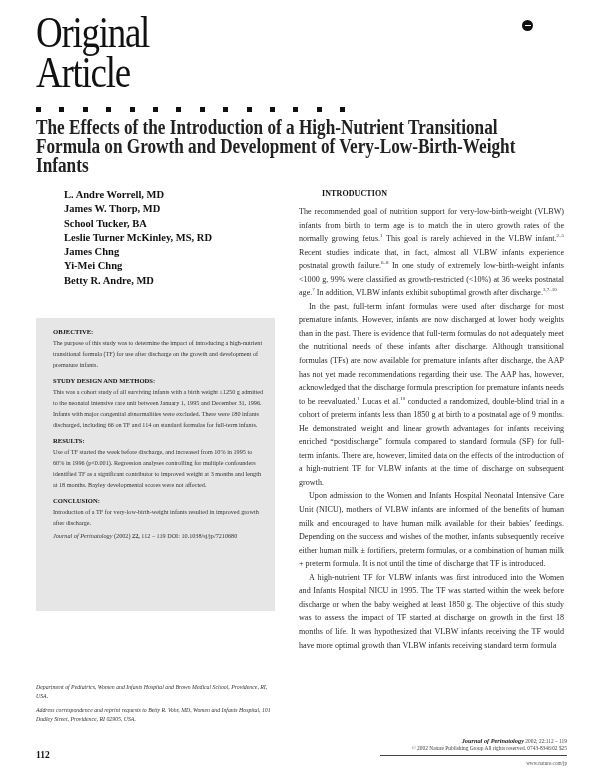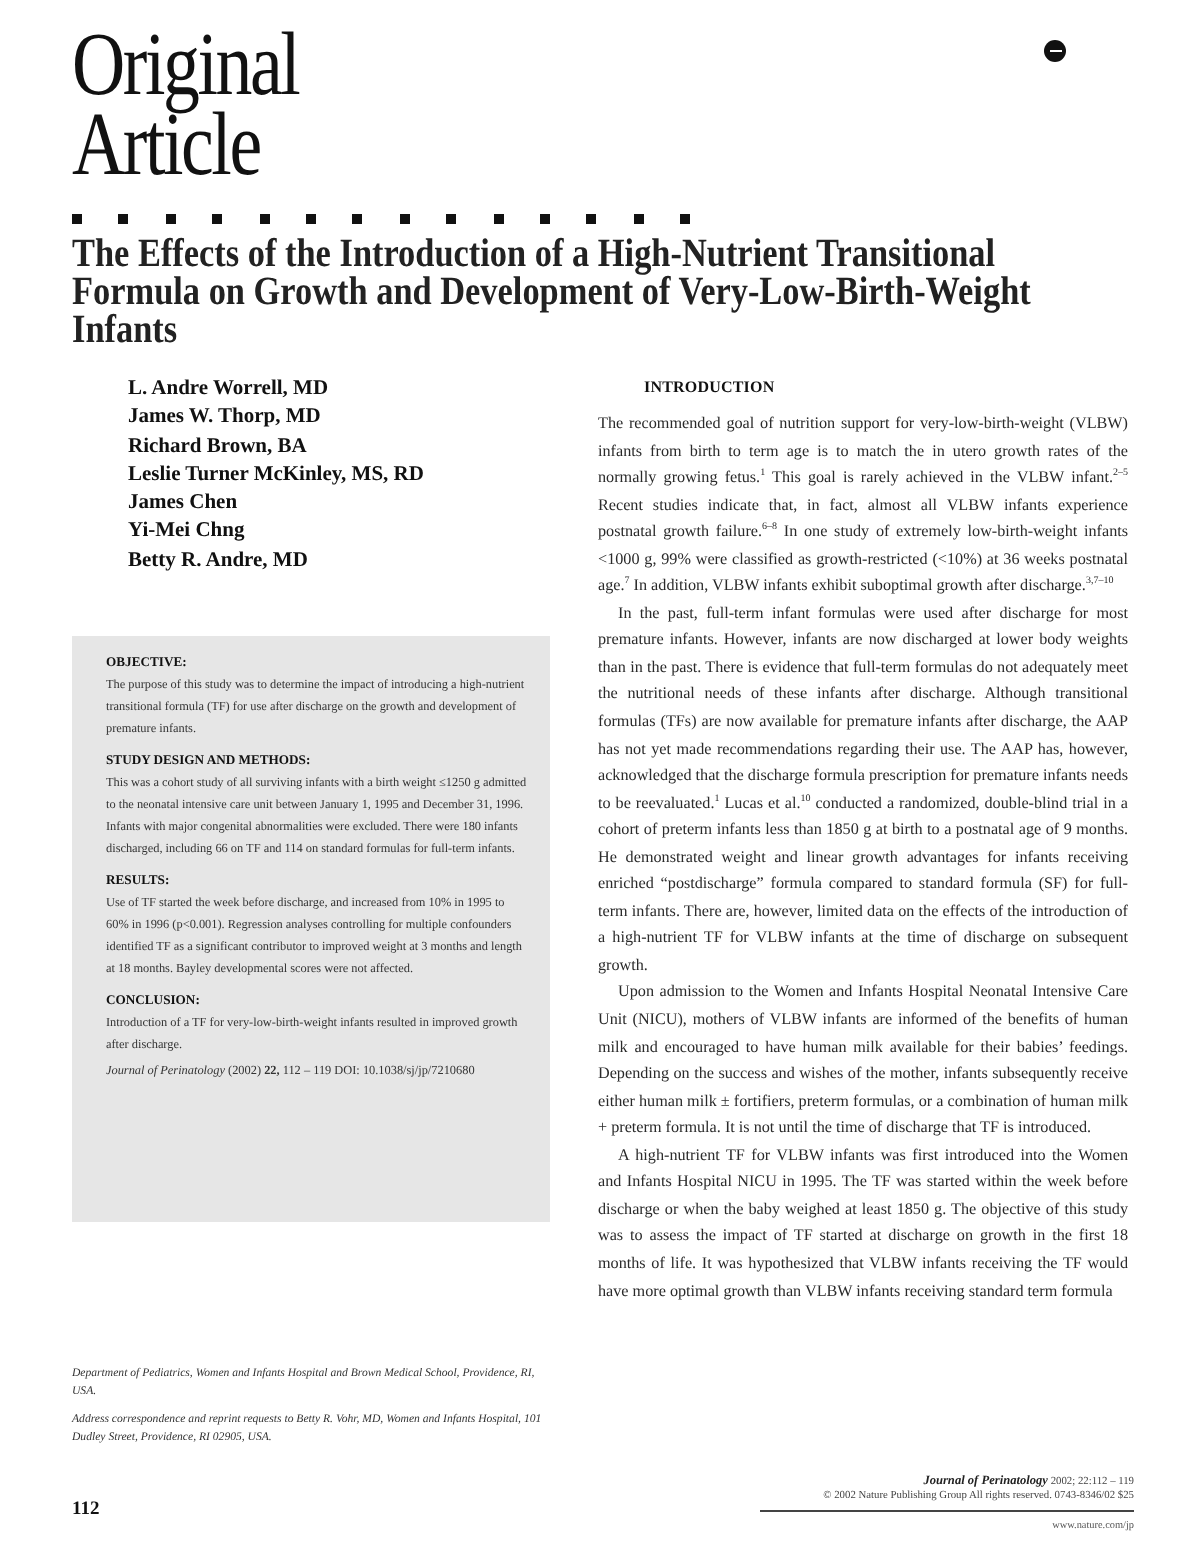--- a/index.html
+++ b/index.html
@@ -83,23 +83,23 @@
     <i></i>
     <i></i>
   </div>
 <div class="logo"></div>
 
 <h1 class="title">The Effects of the Introduction of a High-Nutrient Transitional Formula on Growth and Development of Very-Low-Birth-Weight Infants</h1>
 
 <div class="authors" id="authors">
     <div>L. Andre Worrell, MD</div>
     <div>James W. Thorp, MD</div>
-    <div>Richard Brown, BA</div>
+    <div>School Tucker, BA</div>
     <div>Leslie Turner McKinley, MS, RD</div>
-    <div>James Chen</div>
+    <div>James Chng</div>
     <div>Yi-Mei Chng</div>
     <div>Betty R. Andre, MD</div>
   </div>
 
 <div class="abstract">
   <h4>OBJECTIVE:</h4>
   <p>The purpose of this study was to determine the impact of introducing a high-nutrient transitional formula (TF) for use after discharge on the growth and development of premature infants.</p>
   <h4>STUDY DESIGN AND METHODS:</h4>
   <p>This was a cohort study of all surviving infants with a birth weight ≤1250 g admitted to the neonatal intensive care unit between January 1, 1995 and December 31, 1996. Infants with major congenital abnormalities were excluded. There were 180 infants discharged, including 66 on TF and 114 on standard formulas for full-term infants.</p>
   <h4>RESULTS:</h4>

